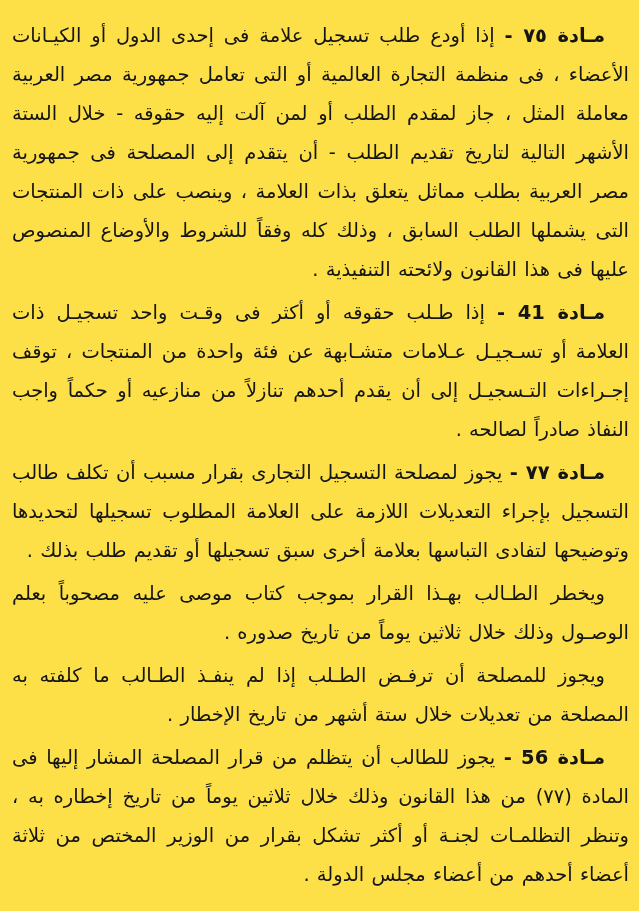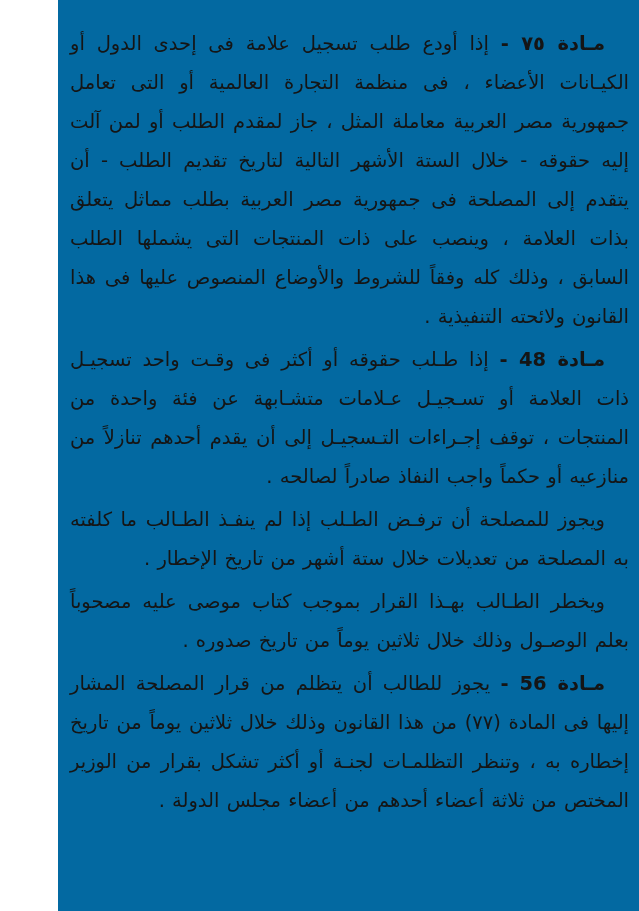--- a/index.html
+++ b/index.html
@@ -2,28 +2,28 @@
 <html lang="ar" dir="rtl"><head>
 <meta charset="utf-8">
 <style>
   html, body {
     margin: 0;
     padding: 0;
     background: #ffffff;
   }
   .page {
     position: relative;
-    width: 581px;
+    width: 639px;
     height: 911px;
     box-sizing: border-box;
-    background: #0369a1;
+    background: #fde047;
     color: #151515;
     direction: rtl;
     overflow: hidden;
-    padding: 24px 10px 0 12px;
+    padding: 16px 10px 0 12px;
     font-family: "DejaVu Sans", sans-serif;
   }
   .para {
     margin: 0 0 4px 0;
     font-size: 19.5px;
     line-height: 39px;
     text-align: justify;
     text-align-last: right;
     text-indent: 24px;
     word-spacing: 1px;
@@ -34,22 +34,23 @@
   .para span { display: inline; }
 </style>
 </head>
 <body>
 
 <div class="page">
 
   <p class="para"><span class="article-header">مـادة ٧٥ -</span> <span>إذا أودع طلب تسجيل علامة فى إحدى الدول أو الكيـانات الأعضاء ، فى منظمة التجارة العالمية أو التى تعامل جمهورية مصر العربية معاملة المثل ، جاز لمقدم الطلب أو لمن آلت إليه حقوقه - خلال الستة الأشهر التالية لتاريخ تقديم الطلب - أن يتقدم إلى المصلحة فى جمهورية مصر العربية بطلب مماثل يتعلق بذات العلامة ، وينصب على ذات المنتجات التى يشملها الطلب السابق ، وذلك كله وفقاً للشروط والأوضاع المنصوص عليها فى هذا القانون ولائحته التنفيذية .</span></p>
 
 
-  <p class="para"><span class="article-header">مـادة 48 -</span> <span>إذا طـلب حقوقه أو أكثر فى وقـت واحد تسجيـل ذات العلامة أو تسـجيـل عـلامات متشـابهة عن فئة واحدة من المنتجات ، توقف إجـراءات التـسجيـل إلى أن يقدم أحدهم تنازلاً من منازعيه أو حكماً واجب النفاذ صادراً لصالحه .</span></p>
+  <p class="para"><span class="article-header">مـادة 41 -</span> <span>إذا طـلب حقوقه أو أكثر فى وقـت واحد تسجيـل ذات العلامة أو تسـجيـل عـلامات متشـابهة عن فئة واحدة من المنتجات ، توقف إجـراءات التـسجيـل إلى أن يقدم أحدهم تنازلاً من منازعيه أو حكماً واجب النفاذ صادراً لصالحه .</span></p>
 
+  <p class="para"><span class="article-header">مـادة ٧٧ -</span> <span>يجوز لمصلحة التسجيل التجارى بقرار مسبب أن تكلف طالب التسجيل بإجراء التعديلات اللازمة على العلامة المطلوب تسجيلها لتحديدها وتوضيحها لتفادى التباسها بعلامة أخرى سبق تسجيلها أو تقديم طلب بذلك .</span></p>
+
+  <p class="para"><span>ويخطر الطـالب بهـذا القرار بموجب كتاب موصى عليه مصحوباً بعلم الوصـول وذلك خلال ثلاثين يوماً من تاريخ صدوره .</span></p>
 
   <p class="para"><span>ويجوز للمصلحة أن ترفـض الطـلب إذا لم ينفـذ الطـالب ما كلفته به المصلحة من تعديلات خلال ستة أشهر من تاريخ الإخطار .</span></p>
-
-  <p class="para"><span>ويخطر الطـالب بهـذا القرار بموجب كتاب موصى عليه مصحوباً بعلم الوصـول وذلك خلال ثلاثين يوماً من تاريخ صدوره .</span></p>
 
   <p class="para"><span class="article-header">مـادة 56 -</span> <span>يجوز للطالب أن يتظلم من قرار المصلحة المشار إليها فى المادة (٧٧) من هذا القانون وذلك خلال ثلاثين يوماً من تاريخ إخطاره به ، وتنظر التظلمـات لجنـة أو أكثر تشكل بقرار من الوزير المختص من ثلاثة أعضاء أحدهم من أعضاء مجلس الدولة .</span></p>
 
 </div>
 
 </body></html>

